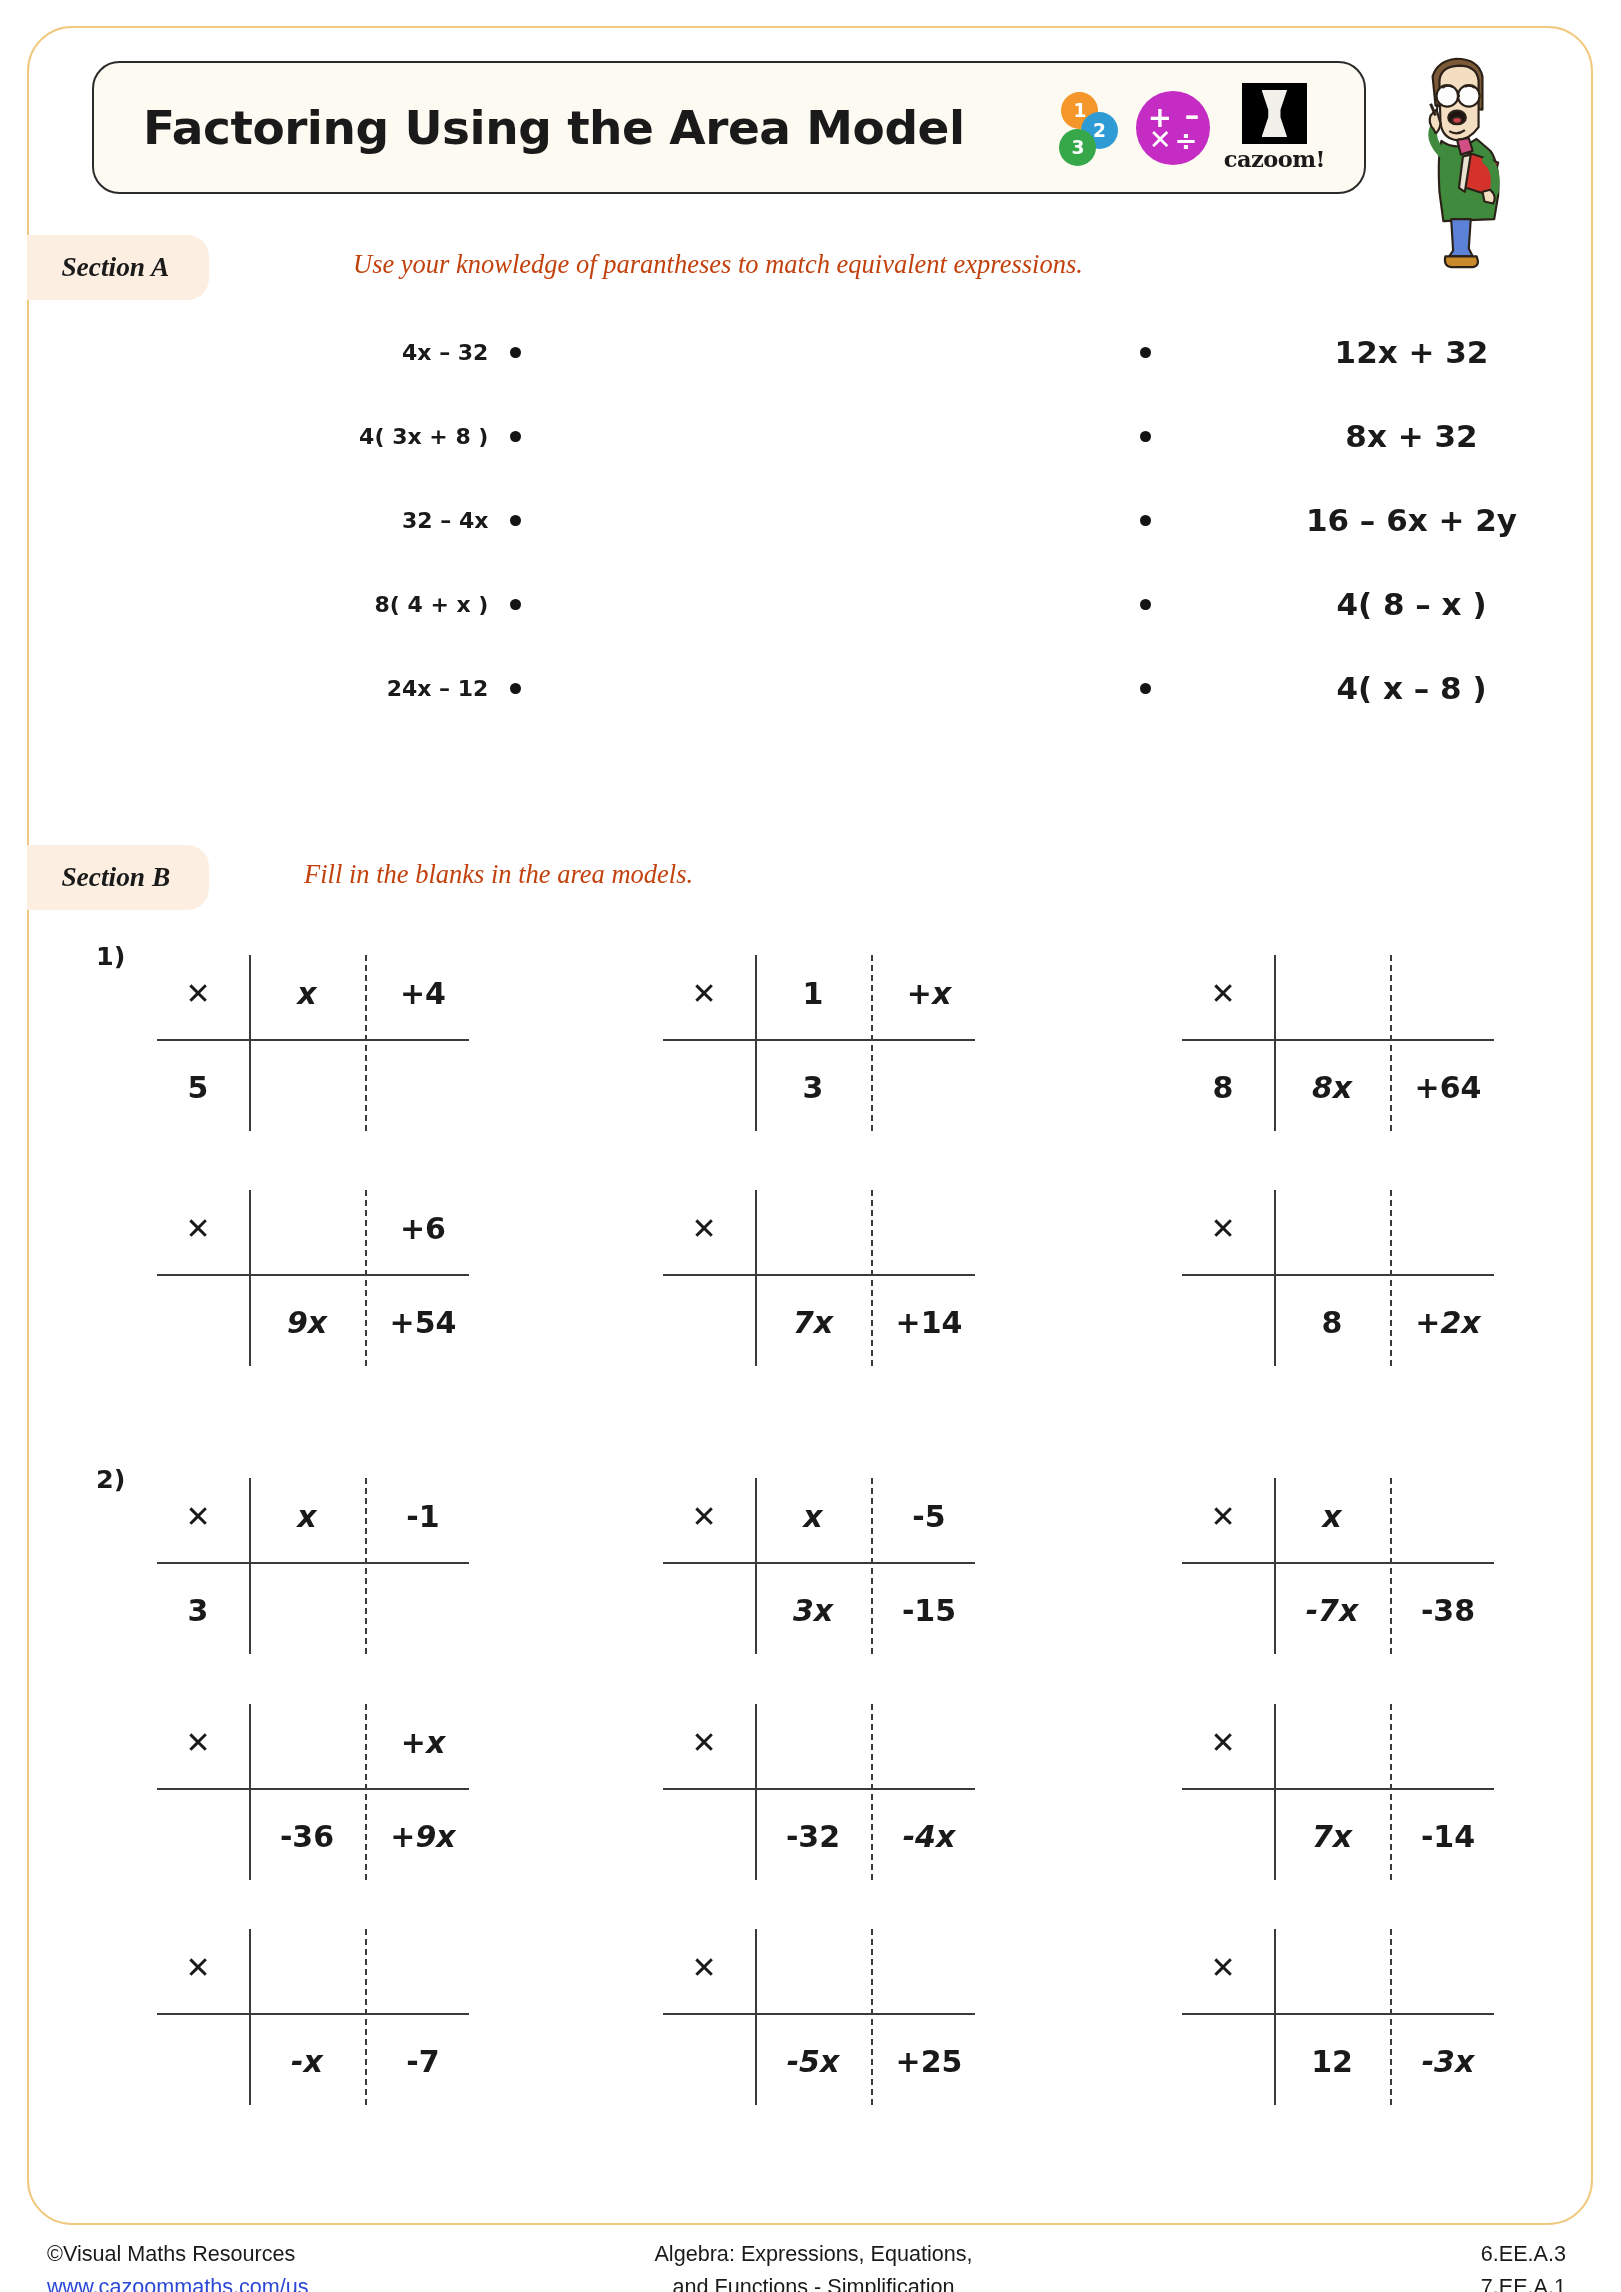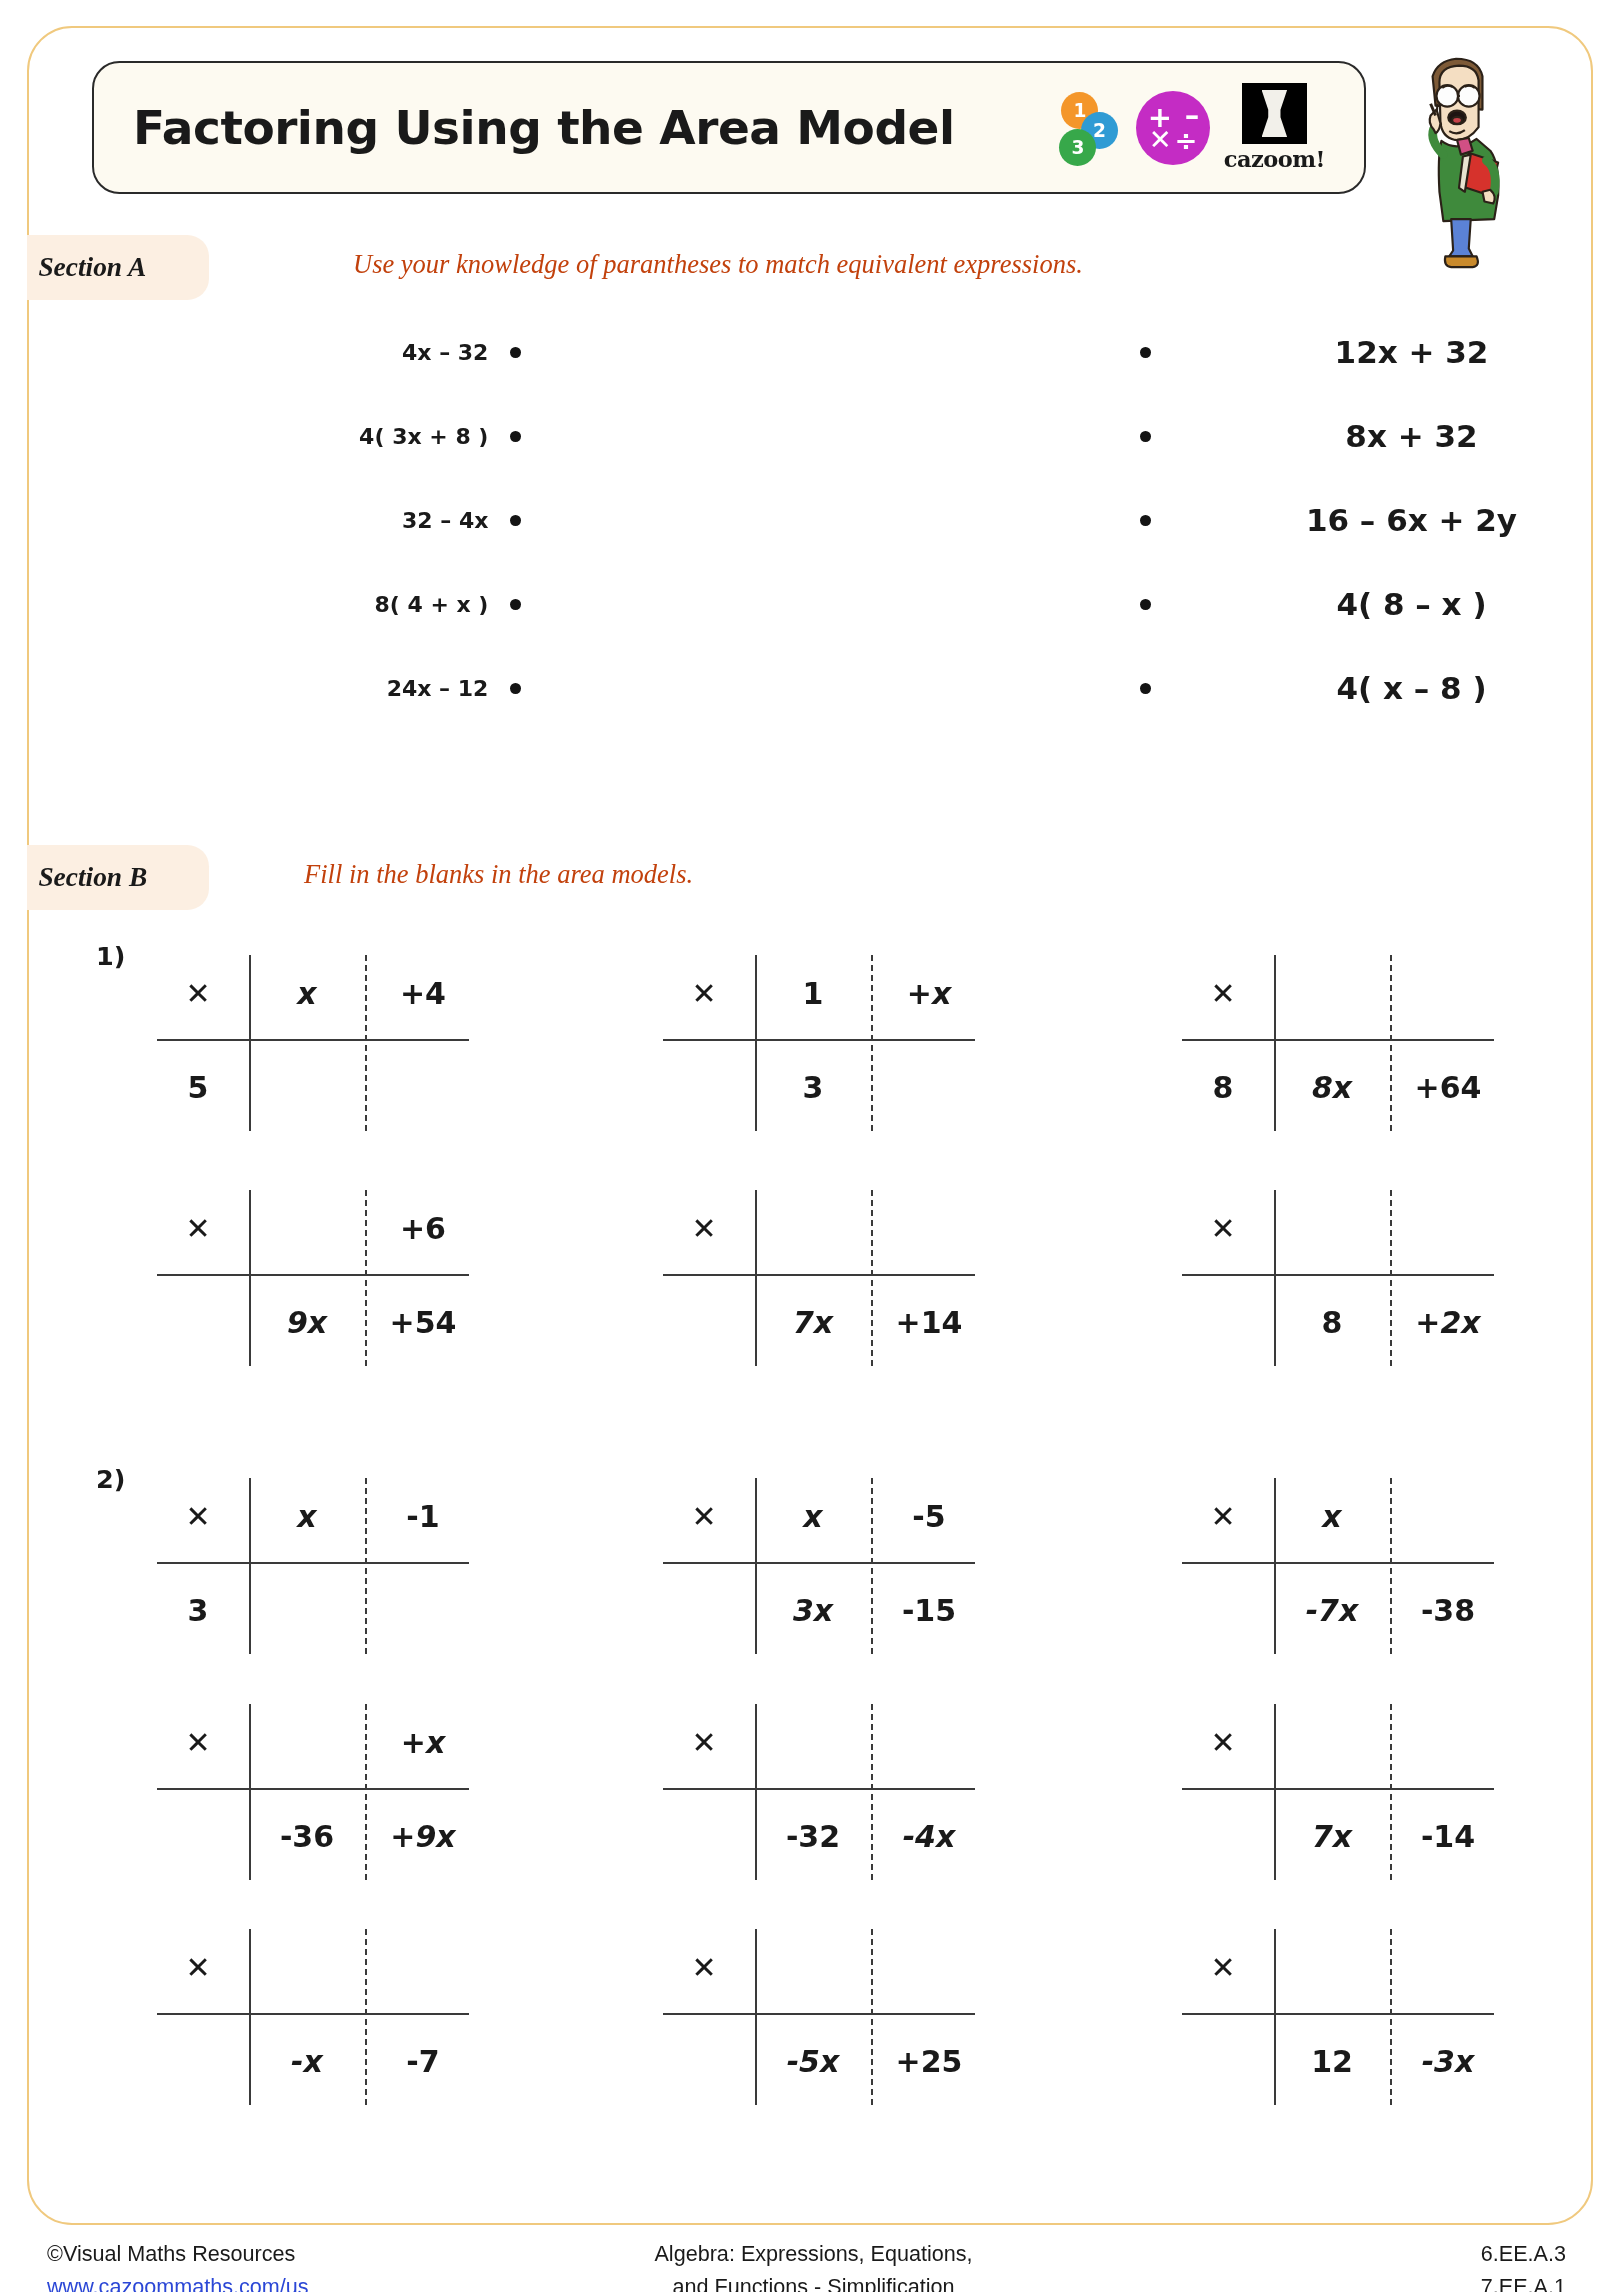--- a/index.html
+++ b/index.html
@@ -22,21 +22,21 @@
   .header-bar{
     position:absolute;left:92px;top:61px;
     width:1274px;height:133px;
     background:#fdfaf1;
     border:2.9px solid #2a2a2a;border-radius:27.4px;
     box-sizing:border-box;
     display:flex;align-items:center;
   }
   .worksheet-title{
     font-size:47px;font-weight:bold;letter-spacing:-0.5px;
-    margin-left:39px;flex:1;white-space:nowrap;
+    margin-left:49px;flex:1;white-space:nowrap;
     font-family:"DejaVu Sans", sans-serif;
   }
 
   
   .logo-wrap{display:flex;align-items:center;gap:13.7px;margin-right:39px;}
   .num-bubbles{position:relative;width:63px;height:71px;flex:none;}
   .bub{
     position:absolute;width:37px;height:37px;border-radius:50%;
     color:#fff;font-size:18.6px;font-weight:bold;
     display:flex;align-items:center;justify-content:center;
@@ -78,21 +78,21 @@
 
   
   .section-tag{
     position:absolute;height:65px;width:182px;
     background:#fcefe2;border-radius:0 21.6px 21.6px 0;
     display:flex;align-items:center;
   }
   .section-tag .lbl{
     font-family:"Liberation Serif", serif;
     font-style:italic;font-weight:bold;font-size:27.4px;
-    margin-left:11px;color:#1a1a1a;
+    margin-left:34px;color:#1a1a1a;
   }
   .section-instr{
     position:absolute;
     font-family:"Liberation Serif", serif;
     font-style:italic;font-size:26.5px;color:#c2410c;
   }
 
   
   .match-area{position:absolute;left:0;top:310px;width:1621px;}
   .match-row{

